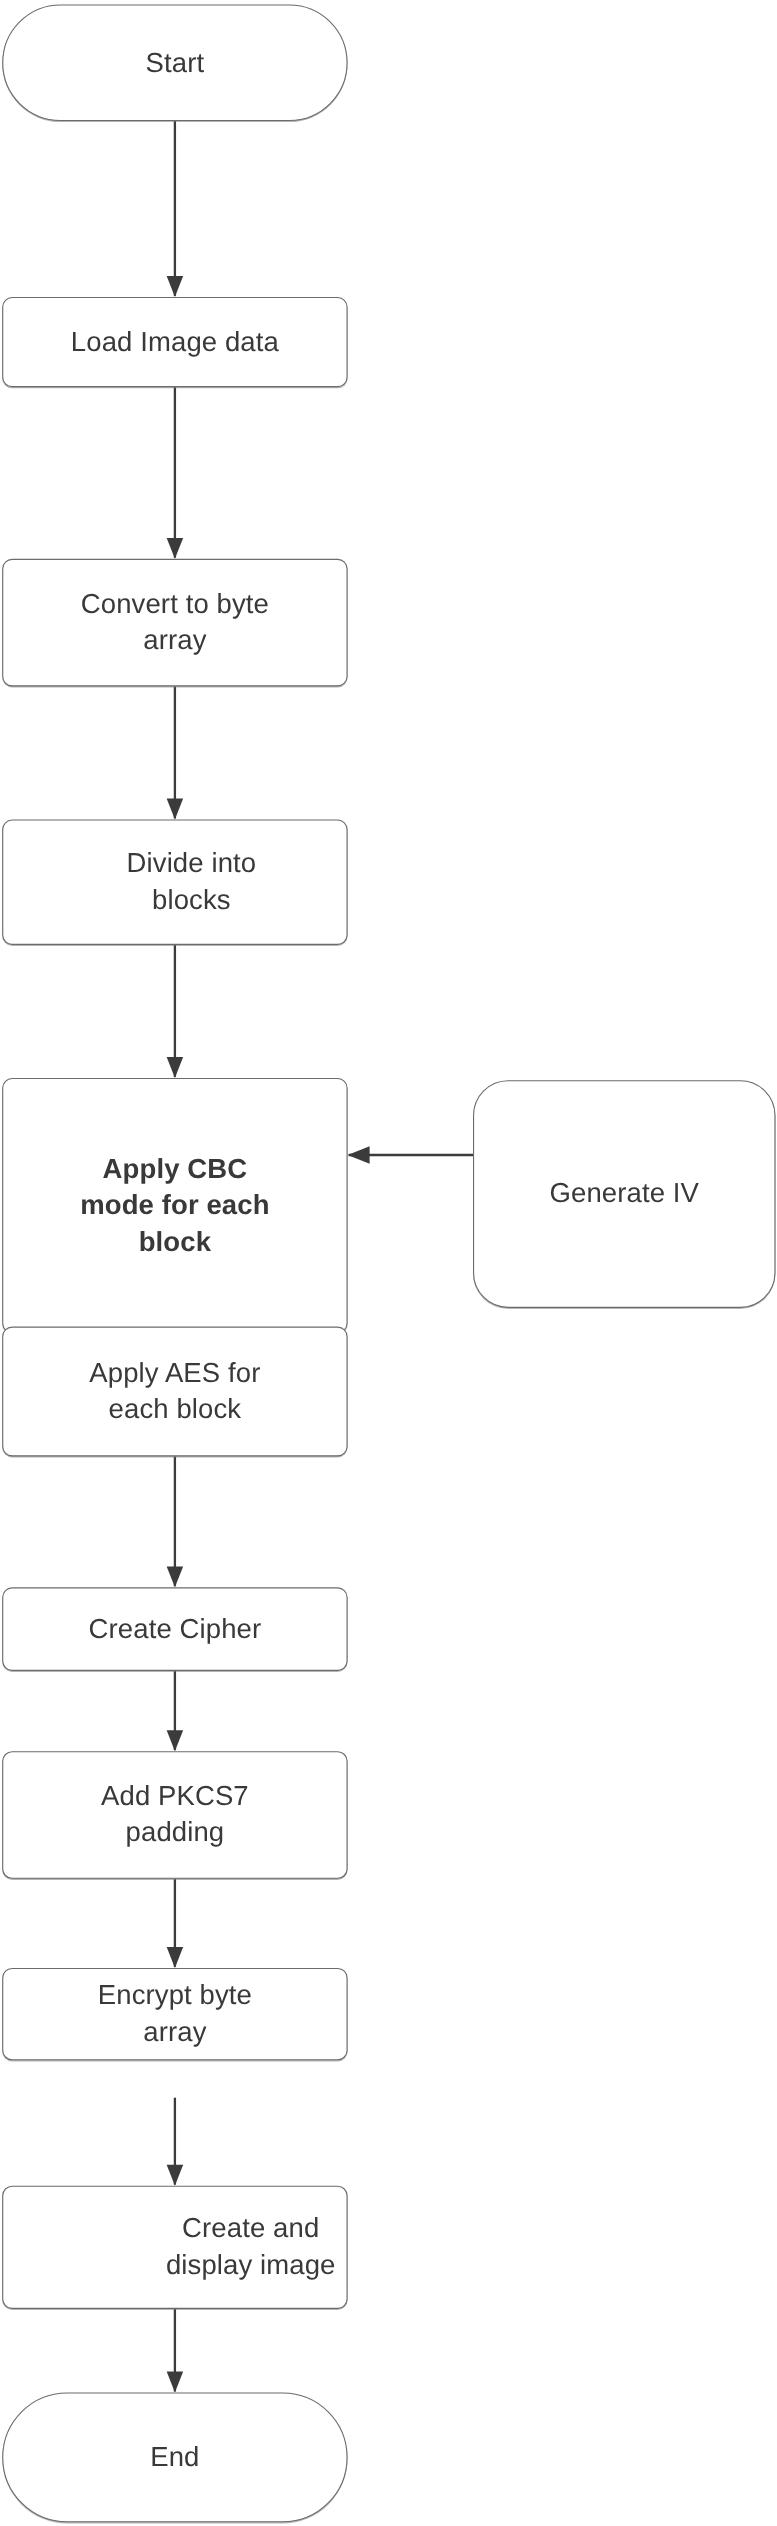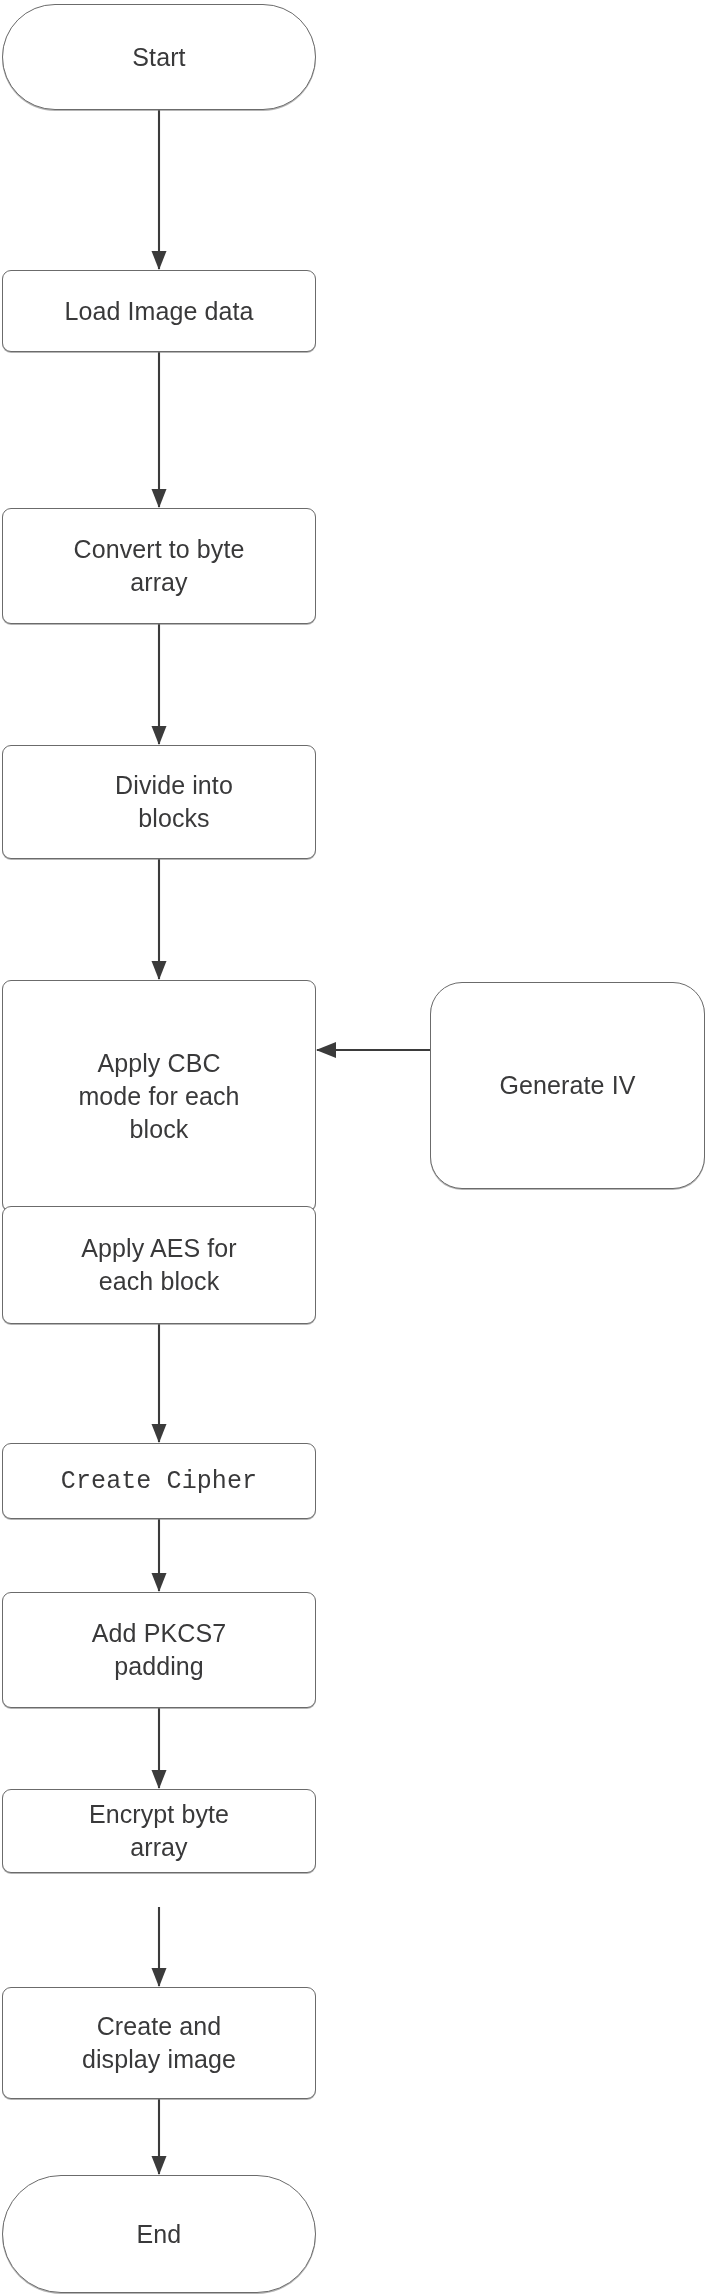--- a/index.html
+++ b/index.html
@@ -120,41 +120,41 @@
         <span class="label">Load Image data</span>
       </div>
       <div class="node" style="left: 2px; top: 508px; width: 314px; height: 116px;">
         <span class="label">Convert to byte
 array</span>
       </div>
       <div class="node" style="left: 2px; top: 745px; width: 314px; height: 114px; padding-left: 40px;">
         <span class="label">Divide into
 blocks</span>
       </div>
-      <div class="node" style="left: 2px; top: 980px; width: 314px; height: 232px;">
+      <div class="node" style="left: 2px; top: 980px; width: 314px; height: 232px; font-weight: bold;">
         <span class="label">Apply CBC
 mode for each
 block</span>
       </div>
       <div class="node" style="left: 2px; top: 1206px; width: 314px; height: 118px;">
         <span class="label">Apply AES for
 each block</span>
       </div>
-      <div class="node" style="left: 2px; top: 1443px; width: 314px; height: 76px; font-family: Liberation Mono, monospace;">
+      <div class="node" style="left: 2px; top: 1443px; width: 314px; height: 76px;">
         <span class="label">Create Cipher</span>
       </div>
       <div class="node" style="left: 2px; top: 1592px; width: 314px; height: 116px;">
         <span class="label">Add PKCS7
 padding</span>
       </div>
       <div class="node" style="left: 2px; top: 1789px; width: 314px; height: 84px;">
         <span class="label">Encrypt byte
 array</span>
       </div>
-      <div class="node" style="left: 2px; top: 1987px; width: 314px; height: 112px;">
+      <div class="node" style="left: 2px; top: 1987px; width: 314px; height: 112px; justify-content: flex-end;">
         <span class="label">Create and
 display image</span>
       </div>
       <div class="node terminator" style="left: 2px; top: 2175px; width: 314px; height: 118px;">
         <span class="label">End</span>
       </div>
       <div class="node" style="left: 430px; top: 982px; width: 275px; height: 207px; border-radius: 32px;">
         <span class="label">Generate IV</span>
       </div>
     </div>

